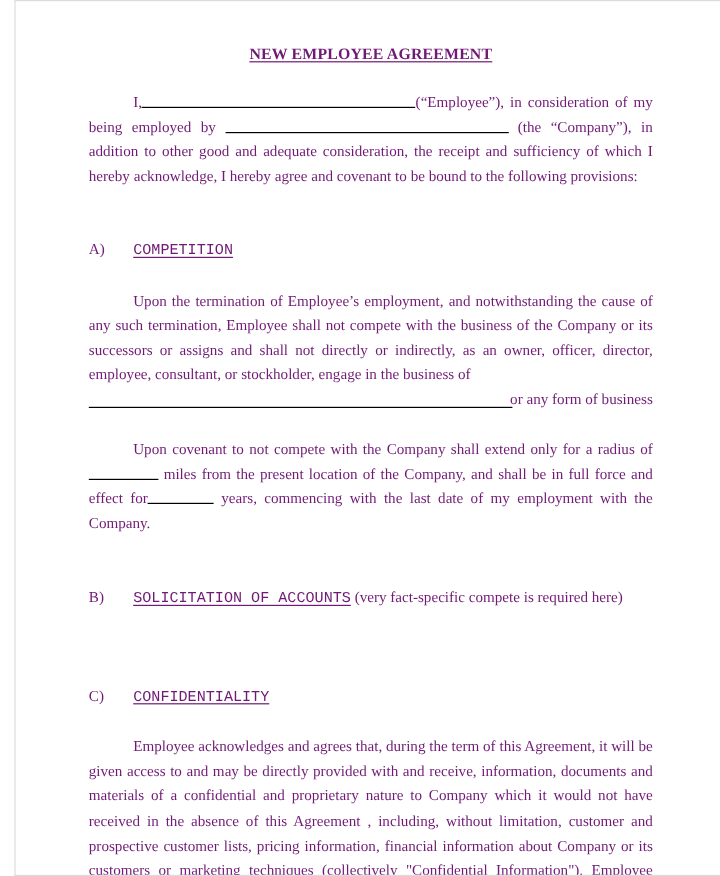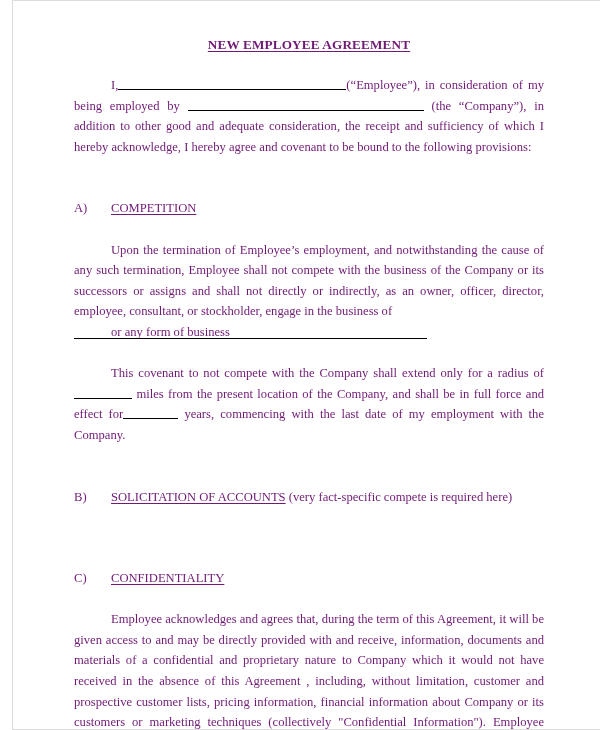--- a/index.html
+++ b/index.html
@@ -67,20 +67,21 @@
   }
   .blank.b1 { width: 228px; }
   .blank.b2 { width: 236px; }
   .blank.b3 { width: 58px; }
   .blank.b4 { width: 55px; }
 
   
   .ruleline {
     display: block;
     position: relative;
+    text-align: right;
     font-size: 12.6px;
     line-height: 20.6px;
     white-space: nowrap;
   }
   .ruleline .rule {
     position: absolute;
     left: 0;
     right: 117px;
     bottom: 4px;
     border-bottom: 1px solid #000;
@@ -95,20 +96,21 @@
     padding-left: 37px;
   }
   .section .letter {
     position: absolute;
     left: 0;
     top: 0;
   }
   .section .heading {
     text-decoration: underline;
     text-underline-offset: 2px;
+    font-family: Liberation Mono, monospace;
   }
   .section .tail {
     text-decoration: none;
   }
 </style>
 </head>
 <body>
 
 <div class="page">
   <div class="content">
@@ -130,21 +132,21 @@
     <div class="gap-sm"></div>
 
     <p class="para indent">
       <span>Upon the termination of Employee’s employment, and notwithstanding the cause of any such termination, Employee shall not compete with the business of the Company or its successors or assigns and shall not directly or indirectly, as an owner, officer, director, employee, consultant, or stockholder, engage in the business of</span>
       <span class="ruleline"><span class="rule"></span><span>or any form of business</span></span>
     </p>
 
     <div class="gap-sm"></div>
 
     <p class="para indent">
-      <span>This covenant to not compete with the Company shall extend only for a radius of</span> <span class="blank b3"></span> <span>miles from the present location of the Company, and shall be in full force and effect for</span><span class="blank b4"></span> <span>years, commencing with the last date of my employment with the Company.</span>
+      <span>Upon covenant to not compete with the Company shall extend only for a radius of</span> <span class="blank b3"></span> <span>miles from the present location of the Company, and shall be in full force and effect for</span><span class="blank b4"></span> <span>years, commencing with the last date of my employment with the Company.</span>
     </p>
 
     <div class="gap-md"></div>
 
     <div class="section">
       <span class="letter">B)</span><span class="heading">SOLICITATION OF ACCOUNTS</span><span class="tail"> (very fact-specific compete is required here)</span>
     </div>
 
     <div class="gap-lg"></div>
 

